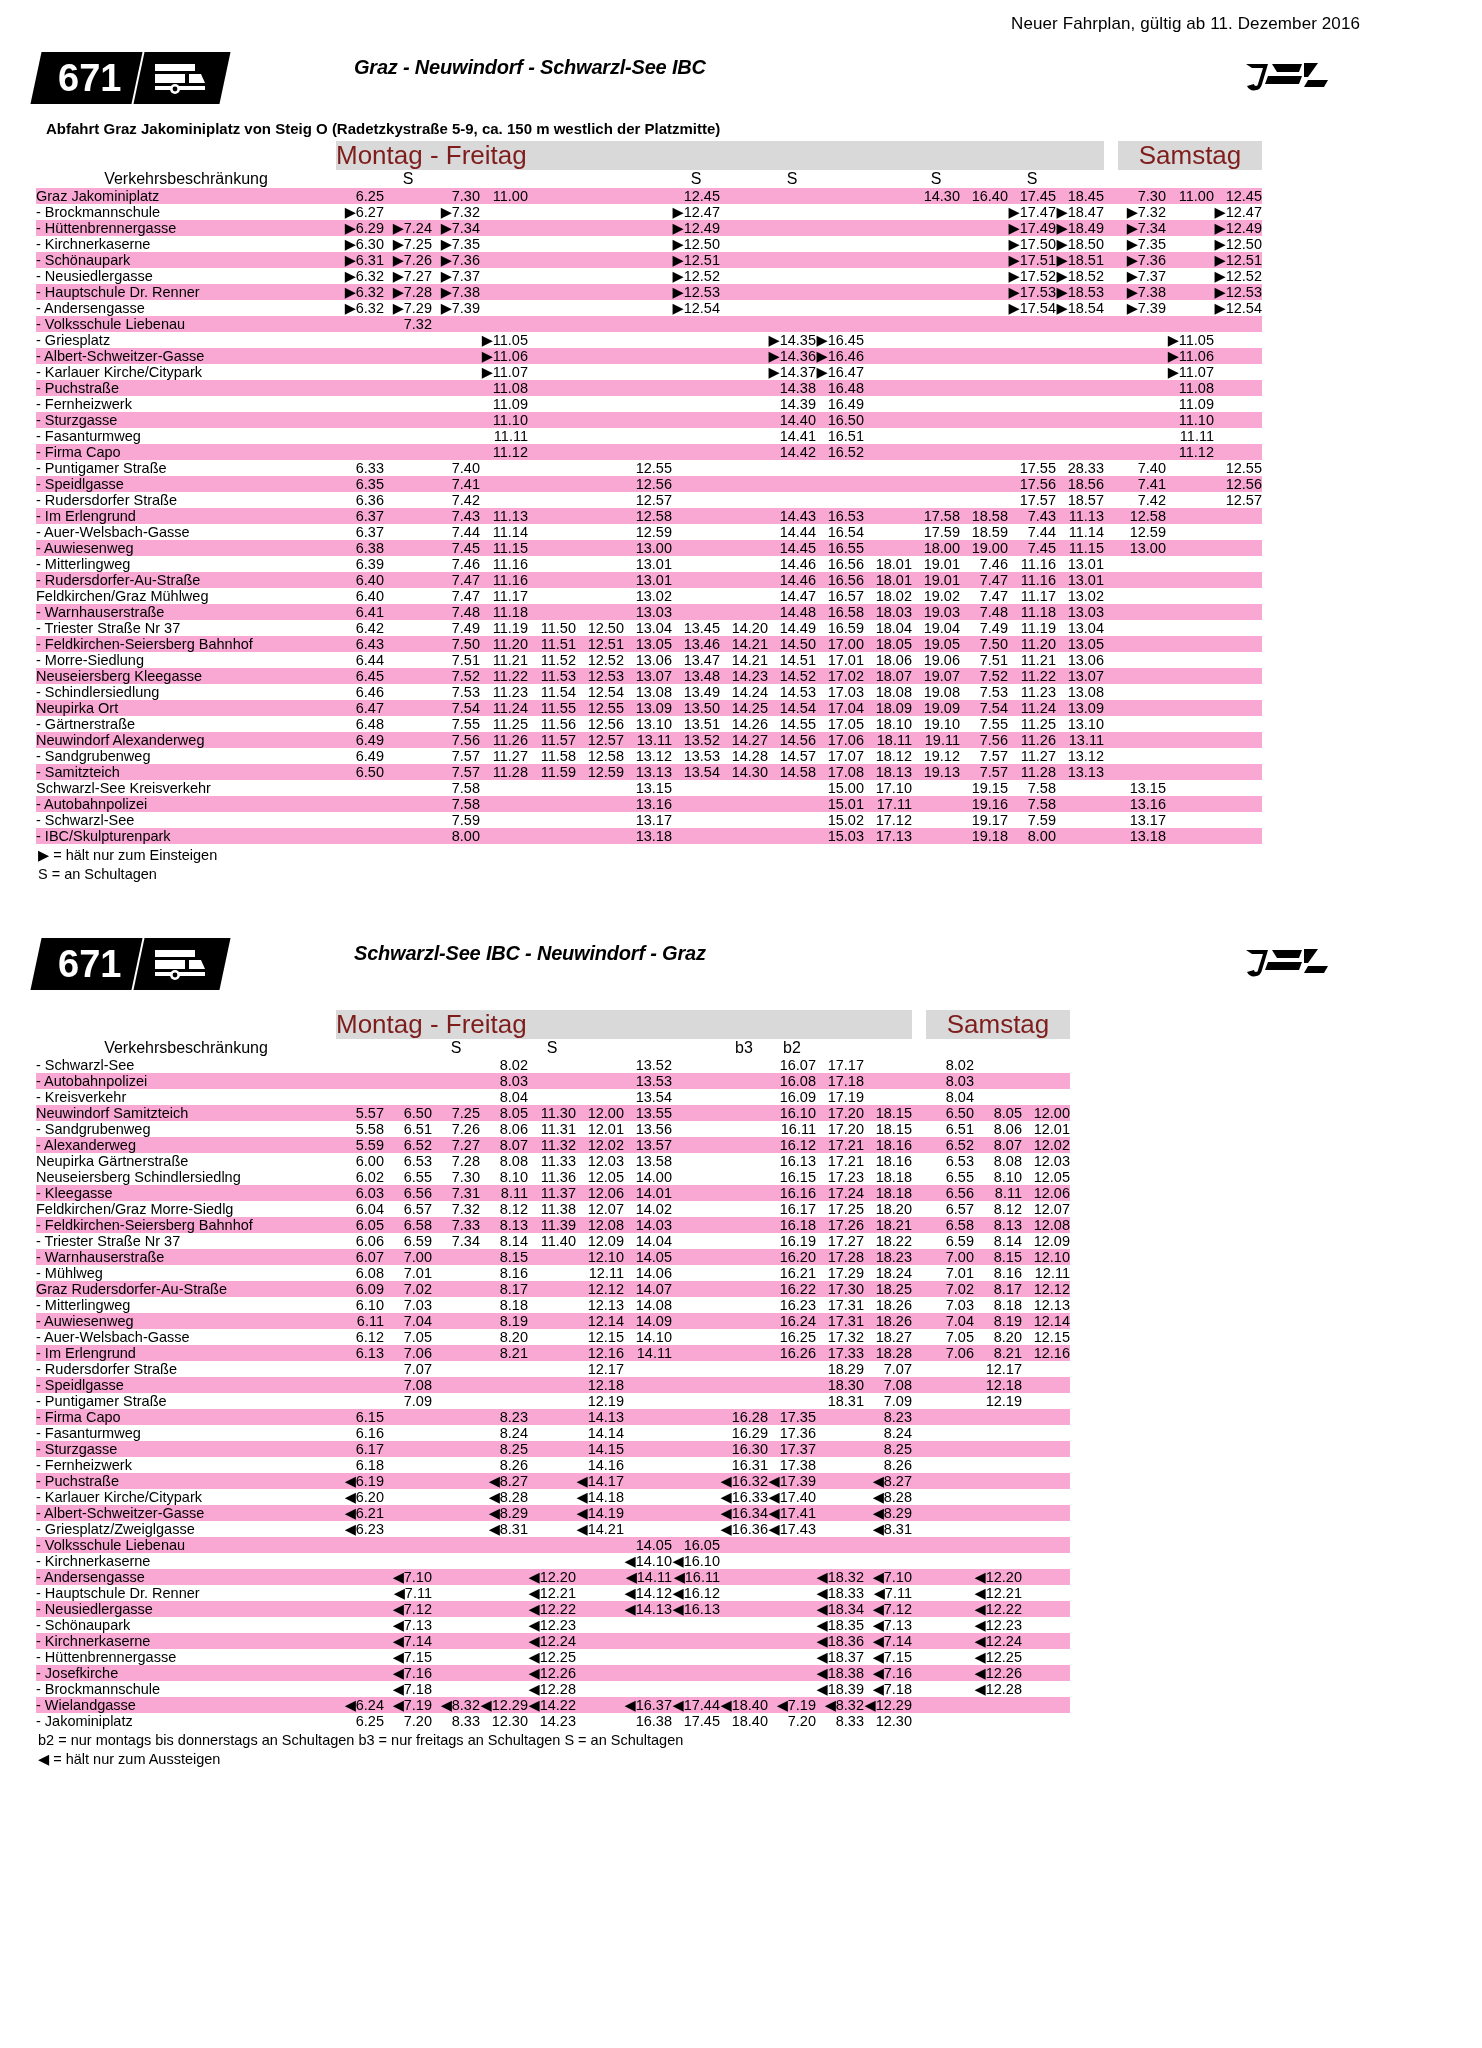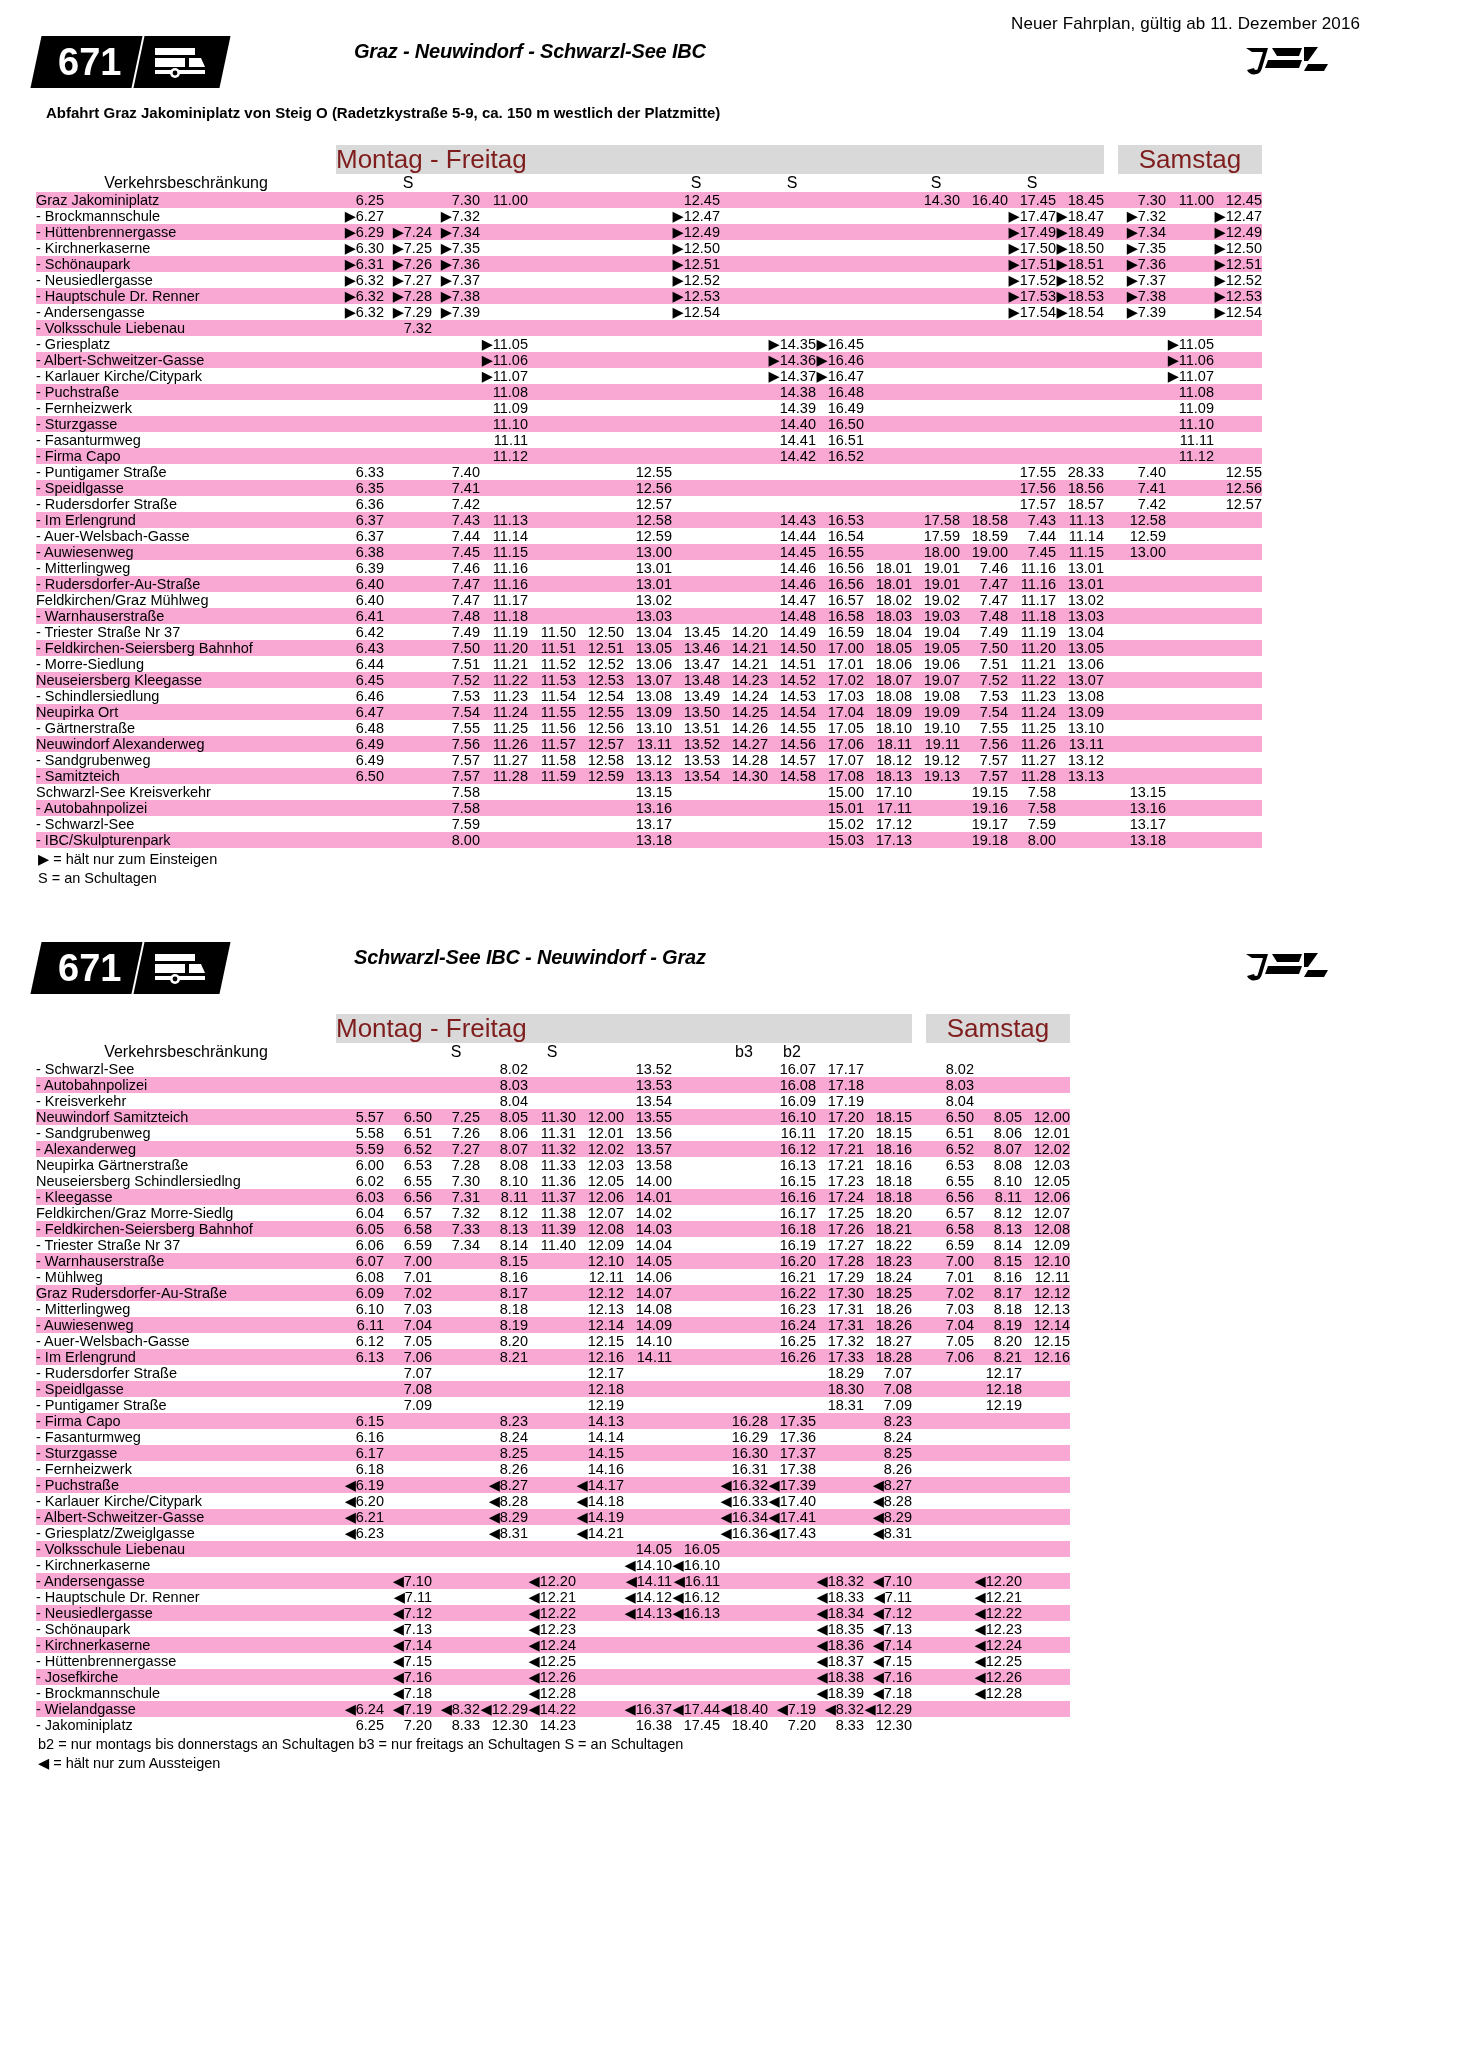--- a/index.html
+++ b/index.html
@@ -3,21 +3,21 @@
 <meta charset="utf-8">
 <style>
   * { box-sizing: border-box; }
   html, body {
     margin: 0; padding: 0;
     width: 1482px; height: 2048px;
     background: #ffffff;
     font-family: "Liberation Sans", sans-serif;
     color: #000;
   }
-  .page { position: relative; width: 1400px; height: 2048px; padding: 18px 36px 0 36px; }
+  .page { position: relative; width: 1400px; height: 2048px; padding: 34px 36px 0 36px; }
 
   
   .notice {
     position: absolute; top: 14px; right: 40px;
     font-size: 17px; font-weight: 400; letter-spacing: .1px;
   }
 
   
   .banner { position: relative; height: 62px; margin-top: 18px; }
   .routebadge {
@@ -38,21 +38,21 @@
     display: flex; align-items: center; justify-content: center;
   }
   .badge-bus svg { transform: skewX(12deg); }
   .route-title {
     position: absolute; left: 318px; top: 4px;
     font-size: 20px; font-weight: 700; letter-spacing: -.2px; font-style: italic;
   }
   .logo { position: absolute; right: 34px; top: 6px; }
 
   
-  .depnote { font-size: 15px; font-weight: 700; margin: 6px 0 24px 10px; }
+  .depnote { font-size: 15px; font-weight: 700; margin: 6px 0 4px 10px; }
 
   
   table.tt { border-collapse: collapse; font-size: 14.5px; }
   table.tt td, table.tt th { padding: 0; font-weight: 400; }
 
   .daygroup-row td { padding: 0; }
   .daybox {
     background: #d9d9d9; color: #7f1d1d;
     font-size: 26px; font-weight: 700;
     padding: 1px 0 2px 10px; text-align: left;

